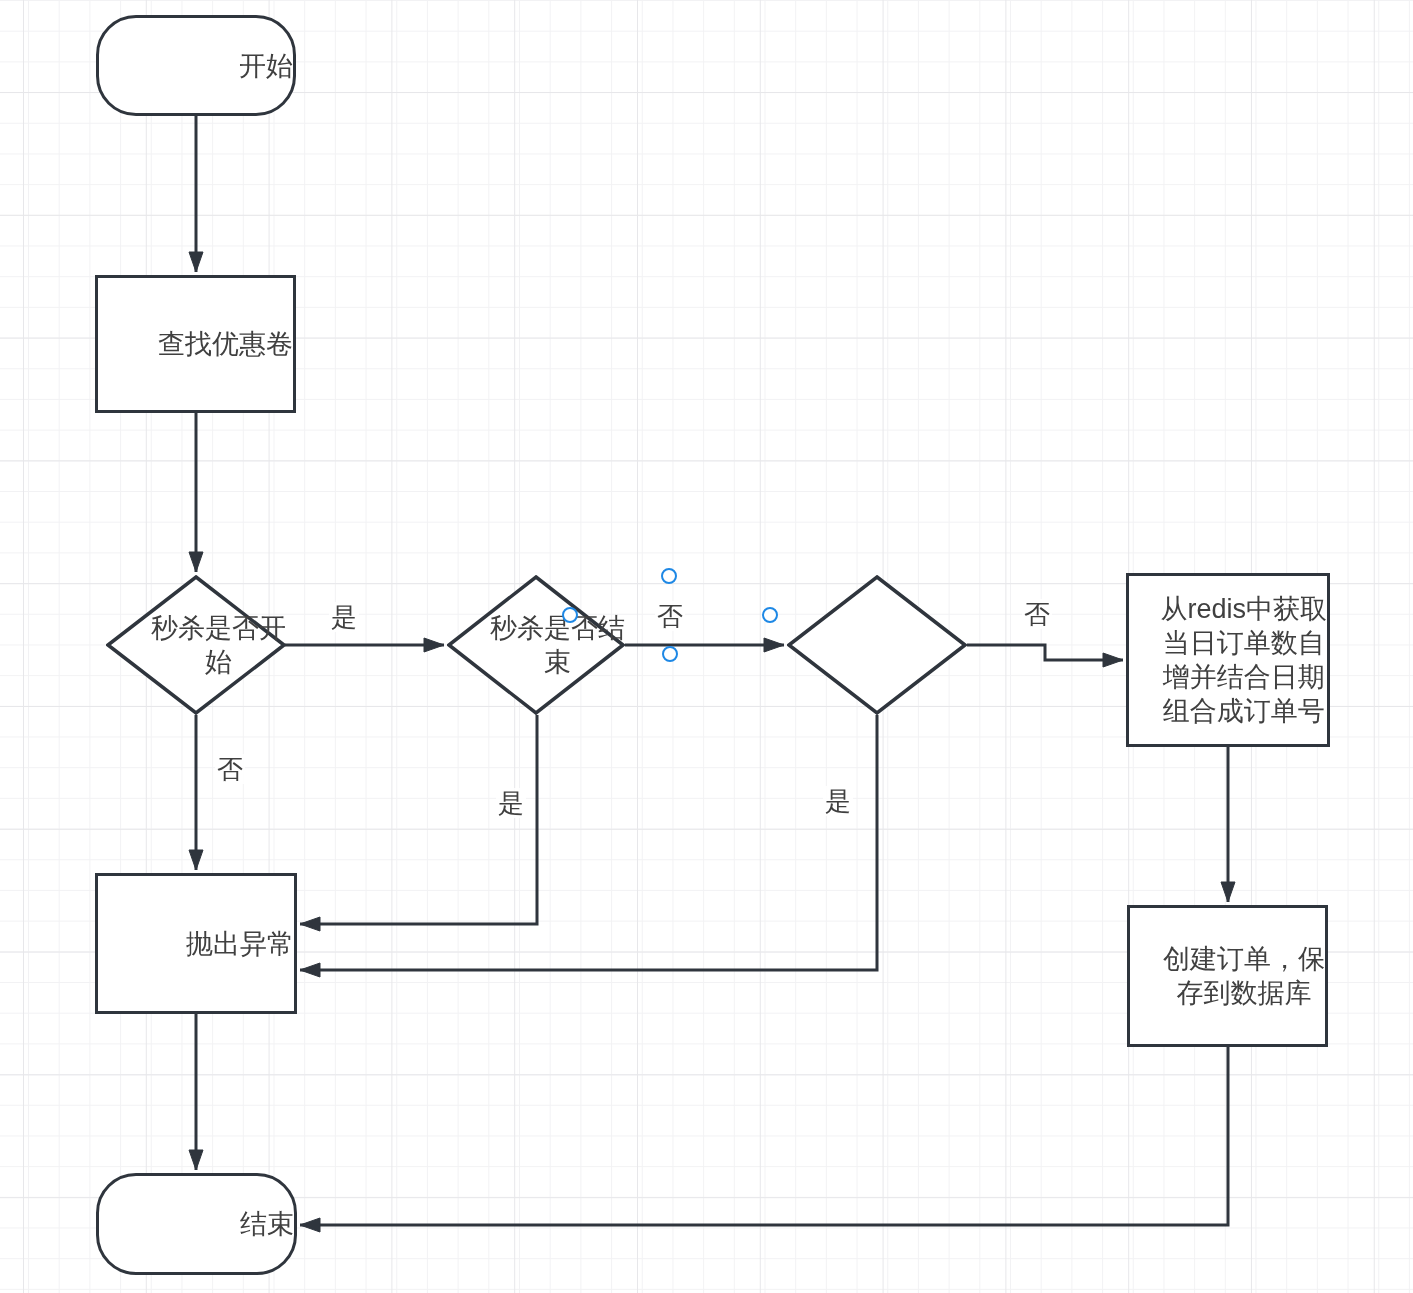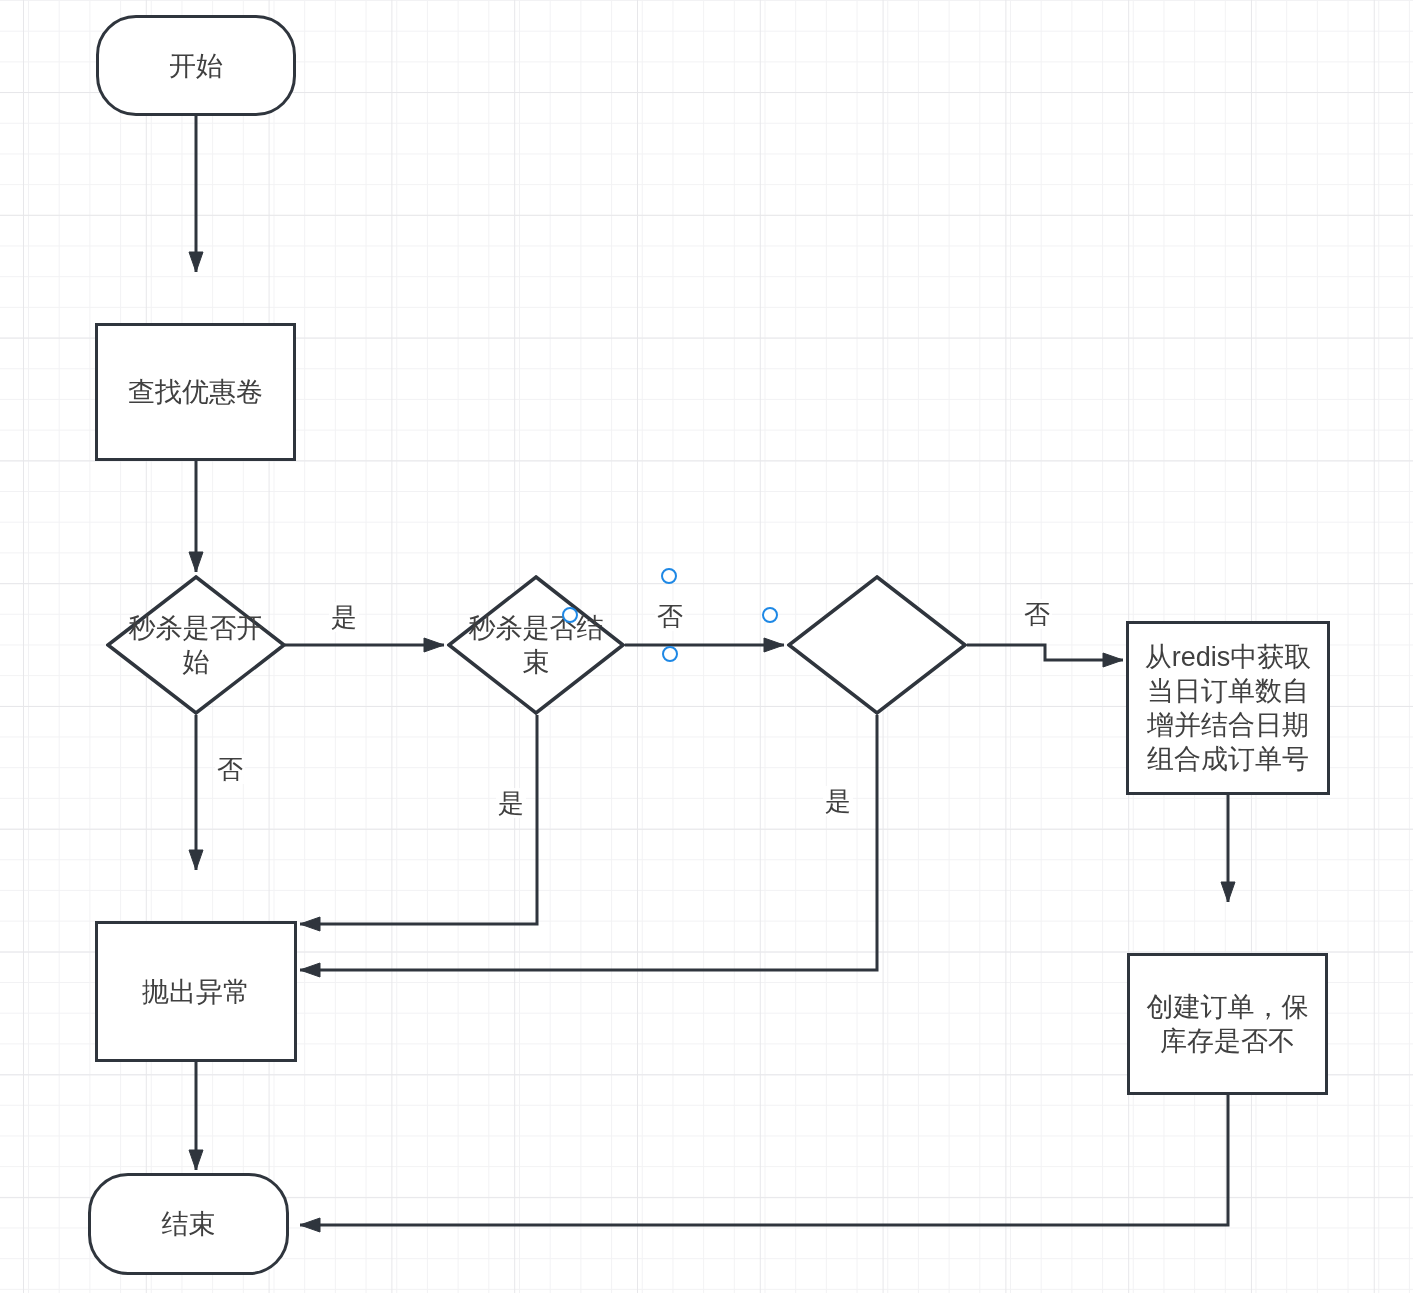--- a/index.html
+++ b/index.html
@@ -24,32 +24,31 @@
   #edges-svg {
     position: absolute;
     left: 0; top: 0;
     z-index: 1;
   }
   .node {
     position: absolute;
     box-sizing: border-box;
     display: flex;
     align-items: center;
-    justify-content: center;
+    justify-content: flex-end;
     z-index: 2;
     color: #404040;
     font-size: 27px;
     line-height: 34px;
     text-align: center;
     white-space: pre-line;
   }
   .rect-node {
     background: #ffffff;
     border: 3px solid #2f353d;
-    margin-top: 48px;
   }
   .terminator-node {
     background: #ffffff;
     border: 3px solid #2f353d;
     border-radius: 40px;
   }
   .decision-node {
     background: transparent;
     border: none;
   }
@@ -146,24 +145,24 @@
 
   <div class="node rect-node" style="left:1126px; top:573px; width:204px; height:174px;">
     <span>从redis中获取
 当日订单数自
 增并结合日期
 组合成订单号</span>
   </div>
 
   <div class="node rect-node" style="left:1127px; top:905px; width:201px; height:142px;">
     <span>创建订单，保
-库存是否不</span>
+存到数据库</span>
   </div>
 
-  <div class="node terminator-node" style="left:88px; top:1173px; width:201px; height:102px;">
+  <div class="node terminator-node" style="left:96px; top:1173px; width:201px; height:102px;">
     <span>结束</span>
   </div>
 
   <div class="edge-label" style="left:344px; top:617px;">是</div>
   <div class="edge-label" style="left:230px; top:769px;">否</div>
   <div class="edge-label" style="left:670px; top:616px;">否</div>
   <div class="edge-label" style="left:511px; top:803px;">是</div>
   <div class="edge-label" style="left:1037px; top:614px;">否</div>
   <div class="edge-label" style="left:838px; top:801px;">是</div>
 

